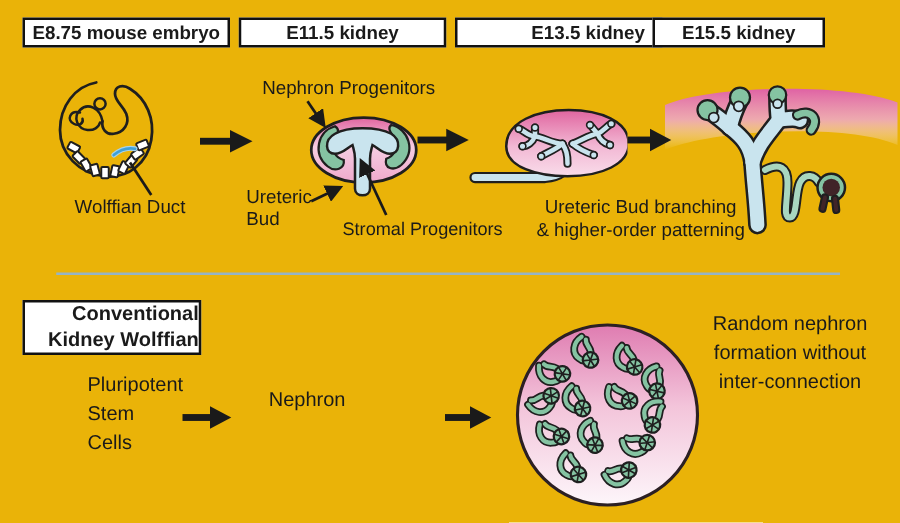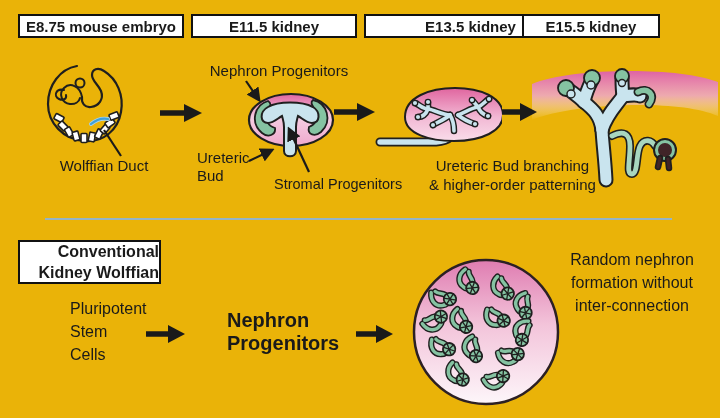--- a/index.html
+++ b/index.html
@@ -258,23 +258,22 @@
   <div class="lbl center" style="left:415px;top:156px;width:195px;line-height:19px;">
     <div>Ureteric Bud branching</div>
     <div>&amp; higher-order patterning</div>
   </div>
 
   <div class="lbl" style="left:70px;top:297px;font-size:16px;line-height:23px;">
     <div>Pluripotent</div>
     <div>Stem</div>
     <div>Cells</div>
   </div>
-  <div class="lbl" style="left:227px;top:309px;font-size:20px;line-height:23px;font-weight:bold;">
+  <div class="lbl" style="left:215px;top:309px;font-size:16px;line-height:23px;">
     <div>Nephron</div>
-    <div>Progenitors</div>
   </div>
   <div class="lbl center" style="left:558px;top:248px;width:148px;font-size:16px;line-height:23px;">
     <div>Random nephron</div>
     <div>formation without</div>
     <div>inter-connection</div>
   </div>
 
 </div>
 
 </body></html>

